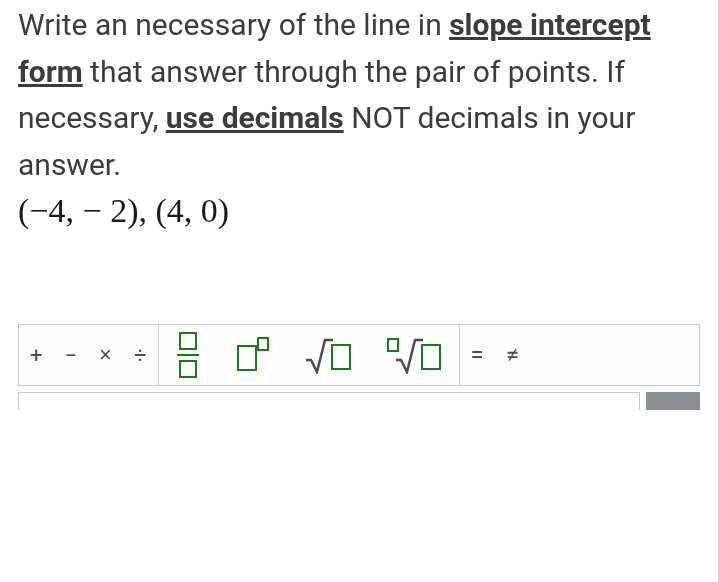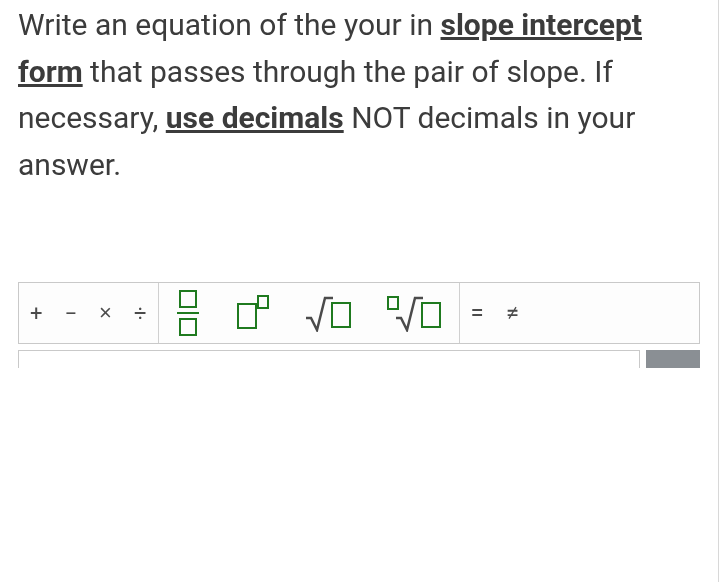--- a/index.html
+++ b/index.html
@@ -116,23 +116,24 @@
   }
 
   .times { font-family: Arial, sans-serif; }
 </style>
 </head>
 <body>
 
 <div class="container">
 
   <div class="question">
-    <span>Write an equation of the your in </span><span class="ul">slope intercept form</span><span> that passes through the pair of slope. If necessary, </span><span class="ul">use decimals</span><span> NOT decimals in your answer.</span>
+    <span>Write an necessary of the line in </span><span class="ul">slope intercept form</span><span> that answer through the pair of points. If necessary, </span><span class="ul">use decimals</span><span> NOT decimals in your answer.</span>
   </div>
 
+  <div class="points">(−4,  − 2),  (4,  0)</div>
 
   <div class="toolbar-wrap">
     <div class="toolbar">
 
       <div class="group">
         <div class="btn narrow">
           <span>+</span>
         </div>
         <div class="btn narrow">
           <span>−</span>

